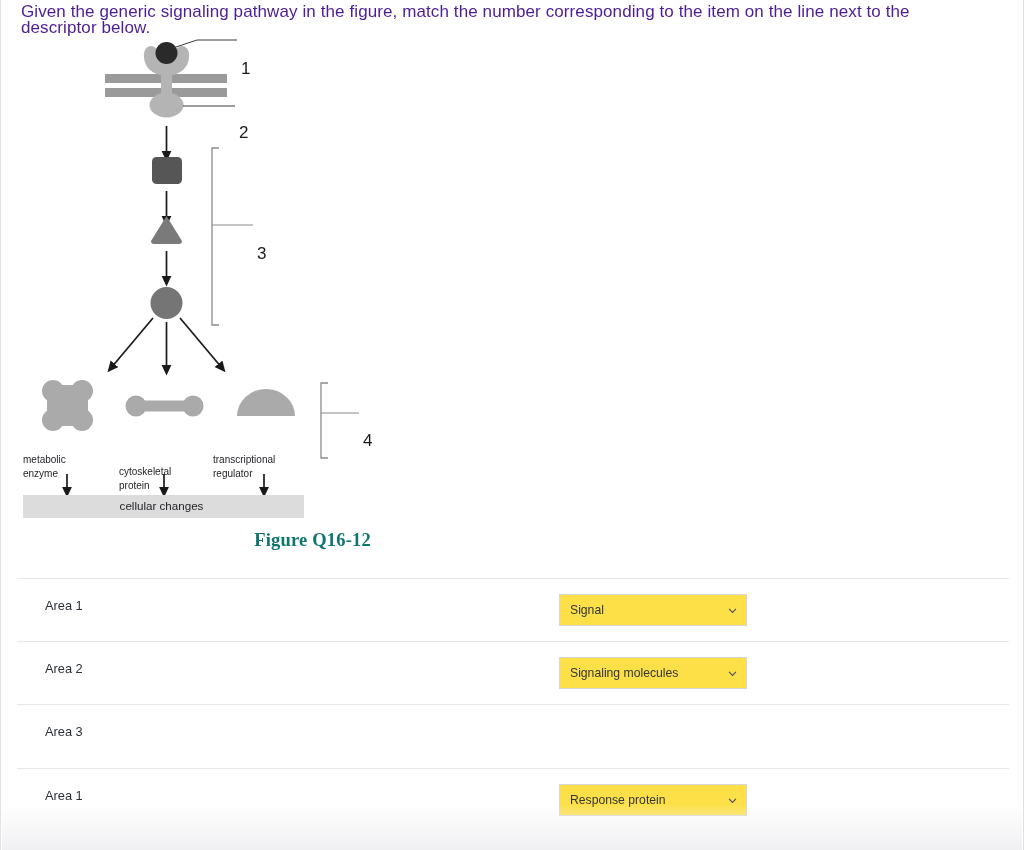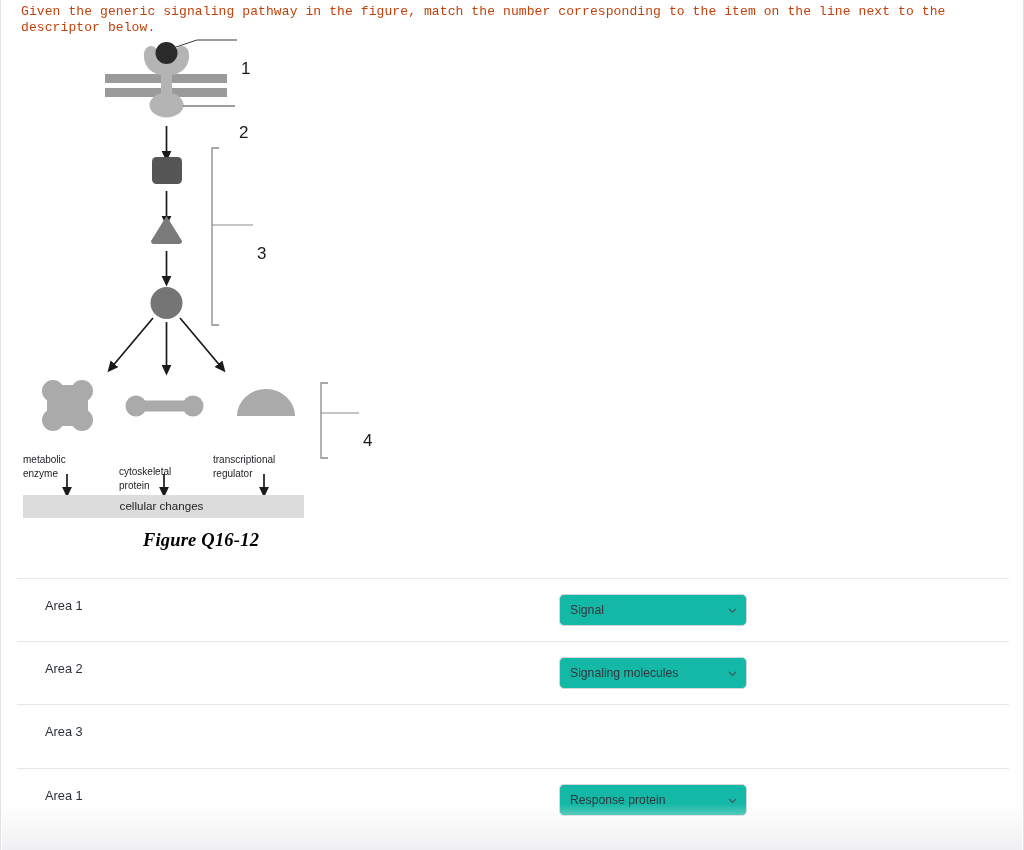--- a/index.html
+++ b/index.html
@@ -16,25 +16,24 @@
     background: #ffffff;
     border-left: 1px solid #e2e2e4;
     border-right: 1px solid #e0e0e2;
   }
 
   
   #prompt {
     position: absolute;
     left: 20px; top: 4px;
     width: 960px;
-    font-size: 13px;
-    color: #c2410c;
+    font-size: 17px;
+    color: #4c1d95;
     line-height: 16px;
     letter-spacing: .1px;
-    font-family: Liberation Mono, monospace;
   }
 
   
   #figure {
     position: absolute;
     left: 0; top: 28px;
     width: 420px; height: 535px;
   }
   .fig-svg { position: absolute; left: 0; top: 0; }
 
@@ -61,27 +60,26 @@
     width: 277px;
     text-align: center;
     font-size: 11.6px;
     color: #232428;
   }
 
   #fig-caption {
     position: absolute;
     left: 30px; top: 502px;
     width: 340px;
-    text-align: center;
+    text-align: right;
     font-family: "Liberation Serif", serif;
     font-weight: bold;
     font-size: 18.5px;
-    color: #000000;
+    color: #0f766e;
     letter-spacing: .2px;
-    font-style: italic;
   }
 
   .num {
     position: absolute;
     font-size: 17px;
     color: #1a1a1a;
     font-family: "Liberation Sans", sans-serif;
   }
   #num1 { left: 240px; top: 31px; }
   #num2 { left: 238px; top: 95px; }
@@ -103,23 +101,23 @@
   .row-label {
     position: absolute;
     left: 28px; top: 19px;
     font-size: 12.8px;
     color: #2b2f37;
   }
   .ddl {
     position: absolute;
     left: 542px; top: 15px;
     width: 188px; height: 32px;
-    background: #14b8a6;
+    background: #fde047;
     border: 1px solid #d6d6d9;
-    border-radius: 5px;
+    border-radius: 0;
     cursor: pointer;
   }
   .ddl-text {
     position: absolute;
     left: 10px; top: 8px;
     font-size: 12.2px;
     color: #31353d;
     white-space: nowrap;
   }
   .ddl-chev {

